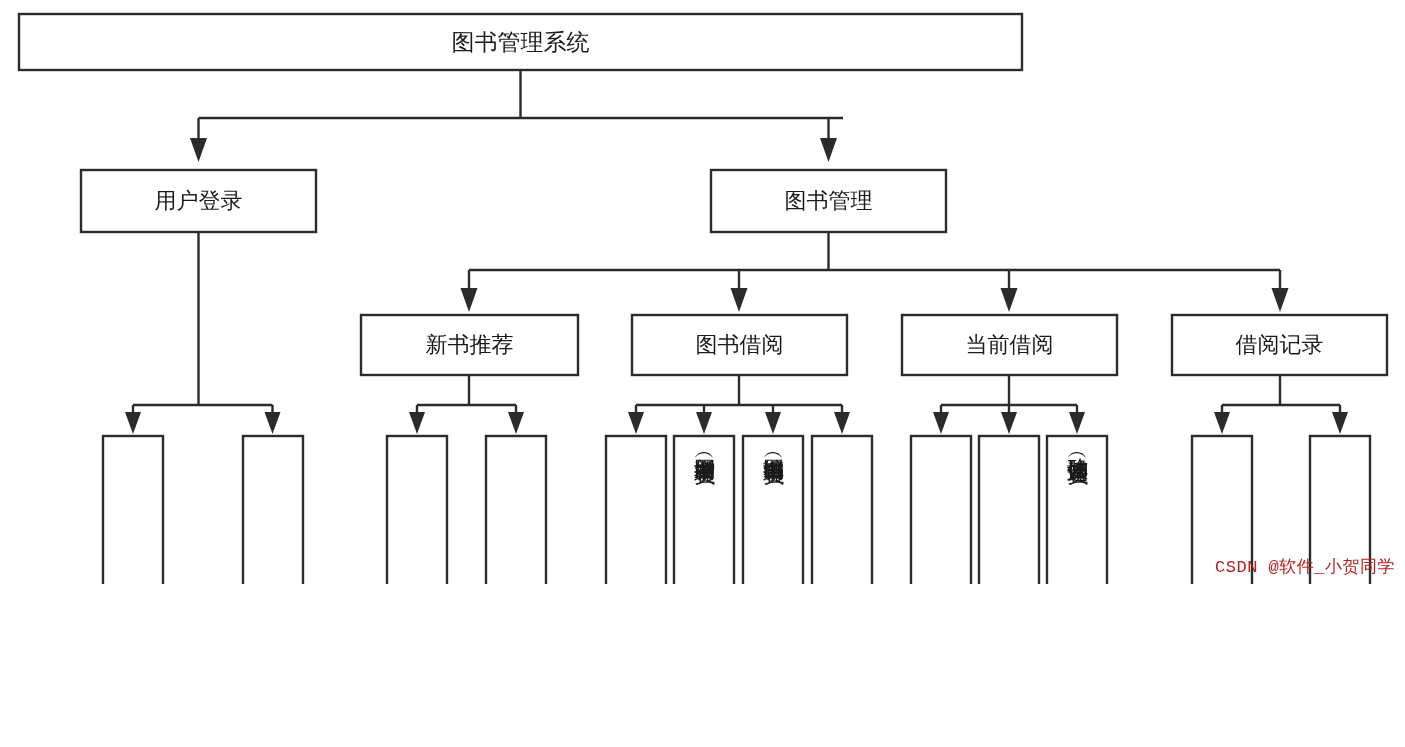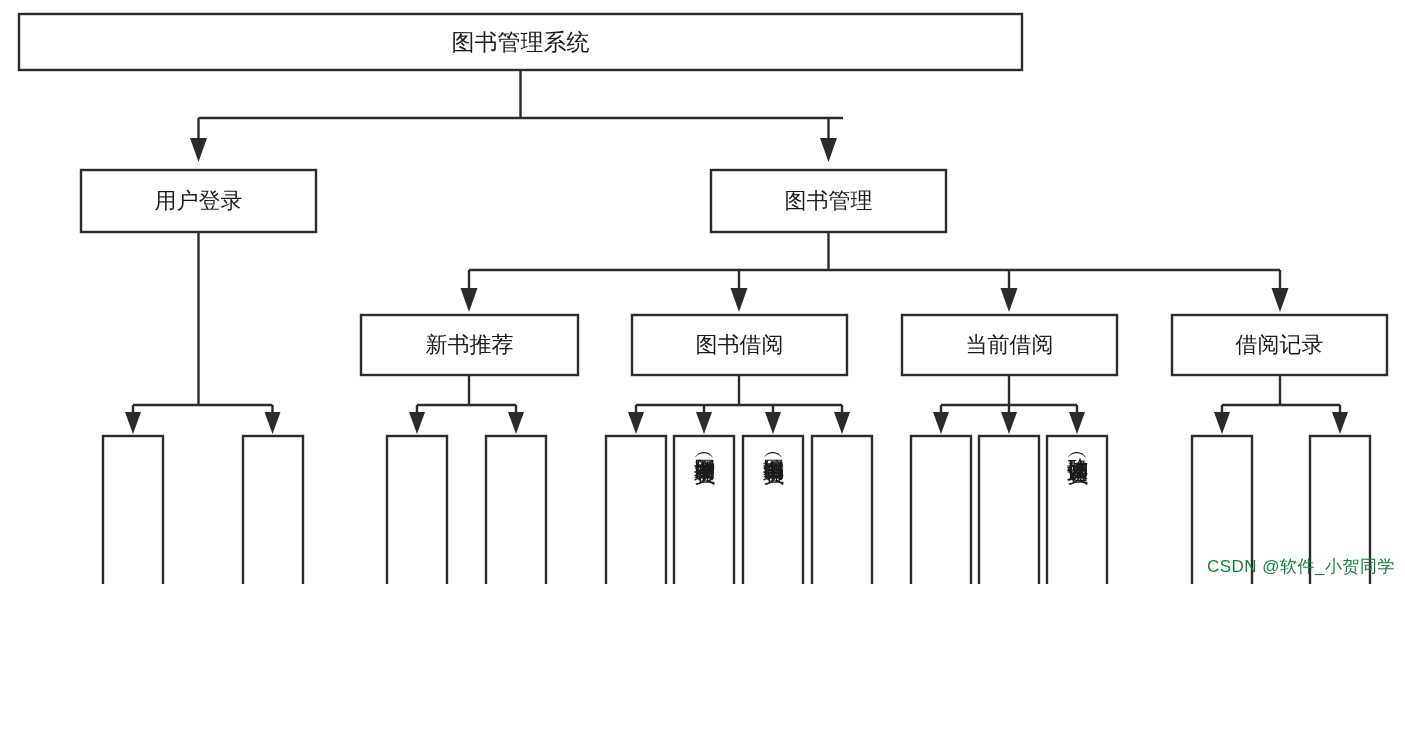--- a/index.html
+++ b/index.html
@@ -73,23 +73,23 @@
     writing-mode: vertical-rl;
     text-orientation: upright;
     letter-spacing: 1px;
     white-space: nowrap;
     text-align: start;
   }
   .watermark {
     position: absolute;
     right: 10px;
     bottom: 6px;
-    font-family: Liberation Sans, sans-serif;
+    font-family: Liberation Mono, monospace;
     font-size: 17px;
-    color: #15803d;
+    color: #b91c1c;
     letter-spacing: 0.5px;
     white-space: nowrap;
     text-align: right;
   }
 </style>
 </head>
 <body>
 
 <div id="diagram-root">
 

